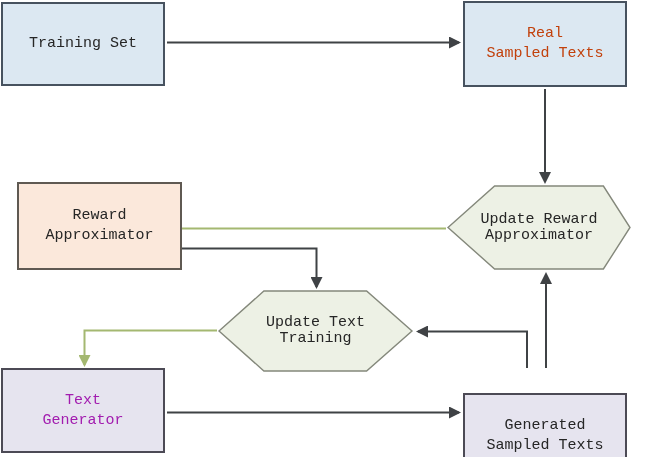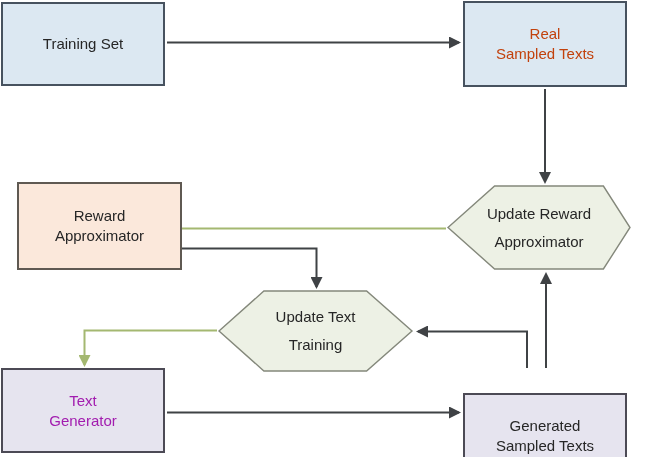--- a/index.html
+++ b/index.html
@@ -1,35 +1,35 @@
 <!DOCTYPE html>
 <html><head>
 <meta charset="utf-8">
 <style>
   html,body{margin:0;padding:0;background:#ffffff;}
   .canvas{
     position:relative;
     width:648px;height:457px;
     overflow:hidden;
-    font-family:Liberation Sans, sans-serif;
+    font-family:Liberation Mono, monospace;
   }
   .edges{position:absolute;left:0;top:0;pointer-events:none;}
   .node{
     position:absolute;box-sizing:border-box;
     border:2px solid #555;
     display:flex;align-items:center;justify-content:center;
     text-align:center;font-size:15px;line-height:20px;
     white-space:pre-line;
   }
   .hex{position:absolute;}
   .hex svg{position:absolute;left:0;top:0;overflow:visible;}
   .hex .hex-label{
     position:absolute;left:0;top:0;right:0;bottom:0;
     display:flex;align-items:center;justify-content:center;
-    text-align:center;font-size:15px;line-height:28px;
+    text-align:center;font-size:15px;line-height:16px;
     white-space:pre-line;
   }
 </style>
 </head>
 <body>
 
 <div class="canvas" style="background: rgb(255, 255, 255);">
 
   <svg class="edges" width="648" height="457" viewBox="0 0 648 457">
     <defs>

